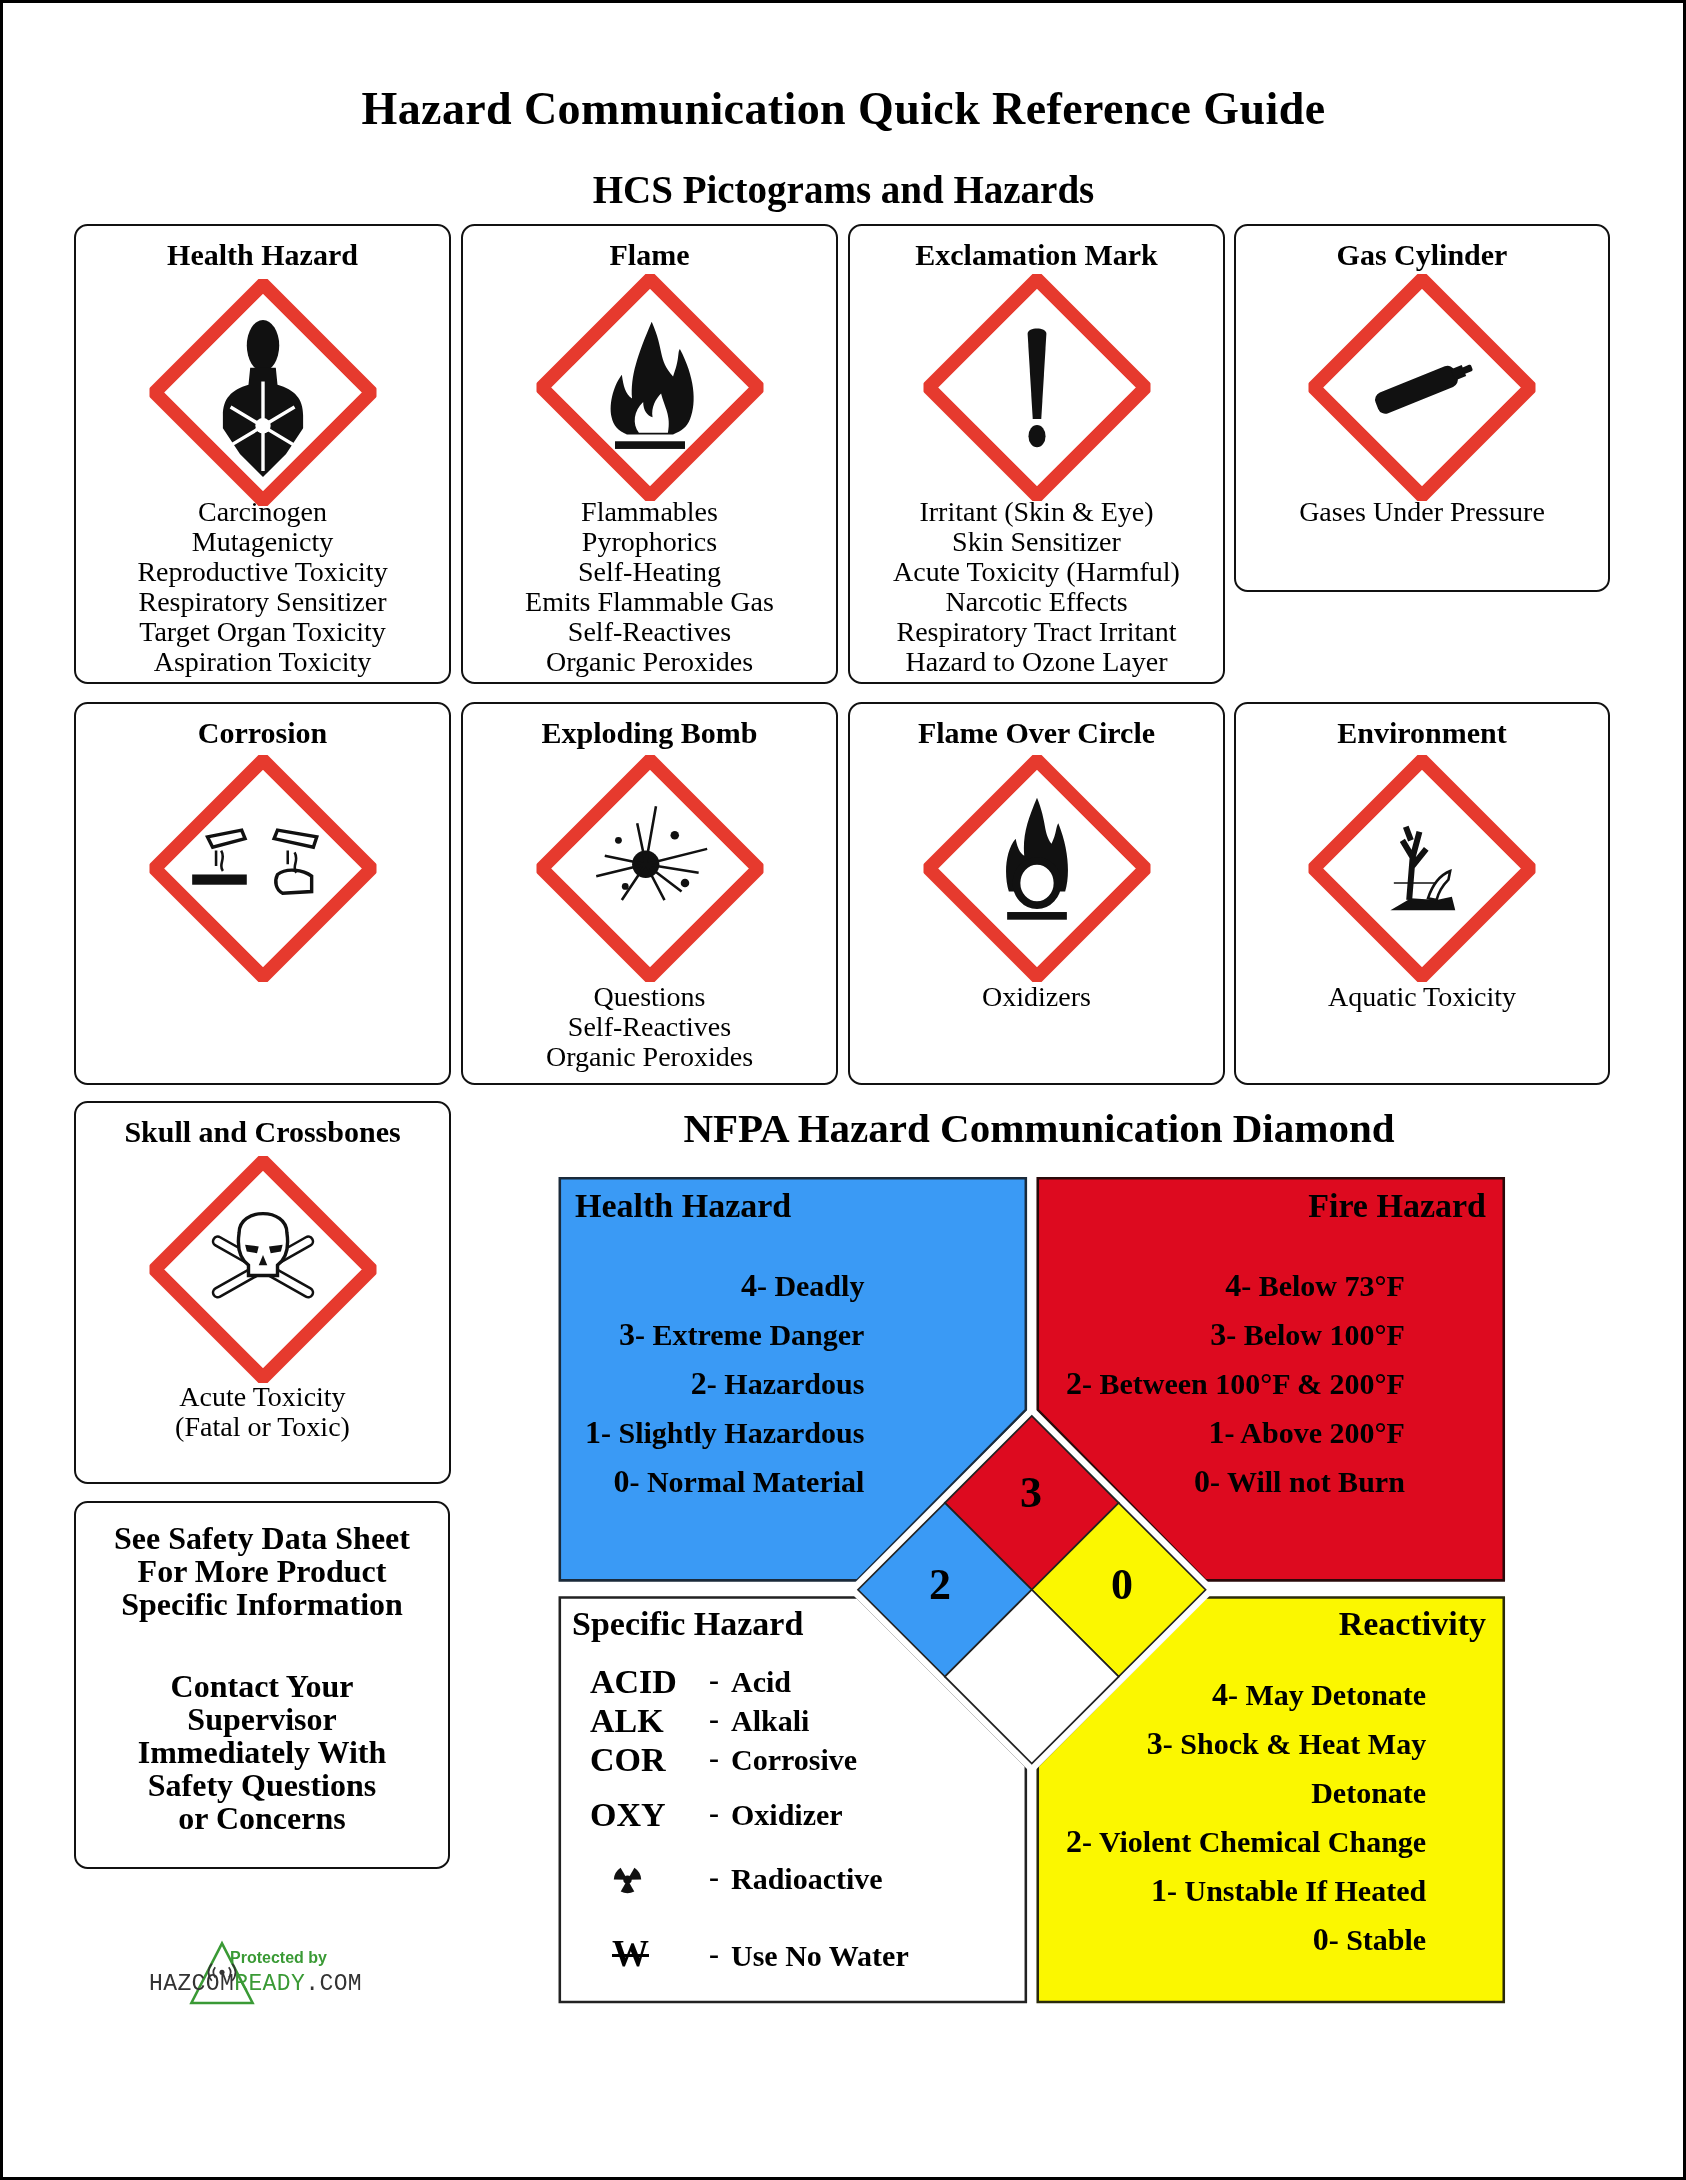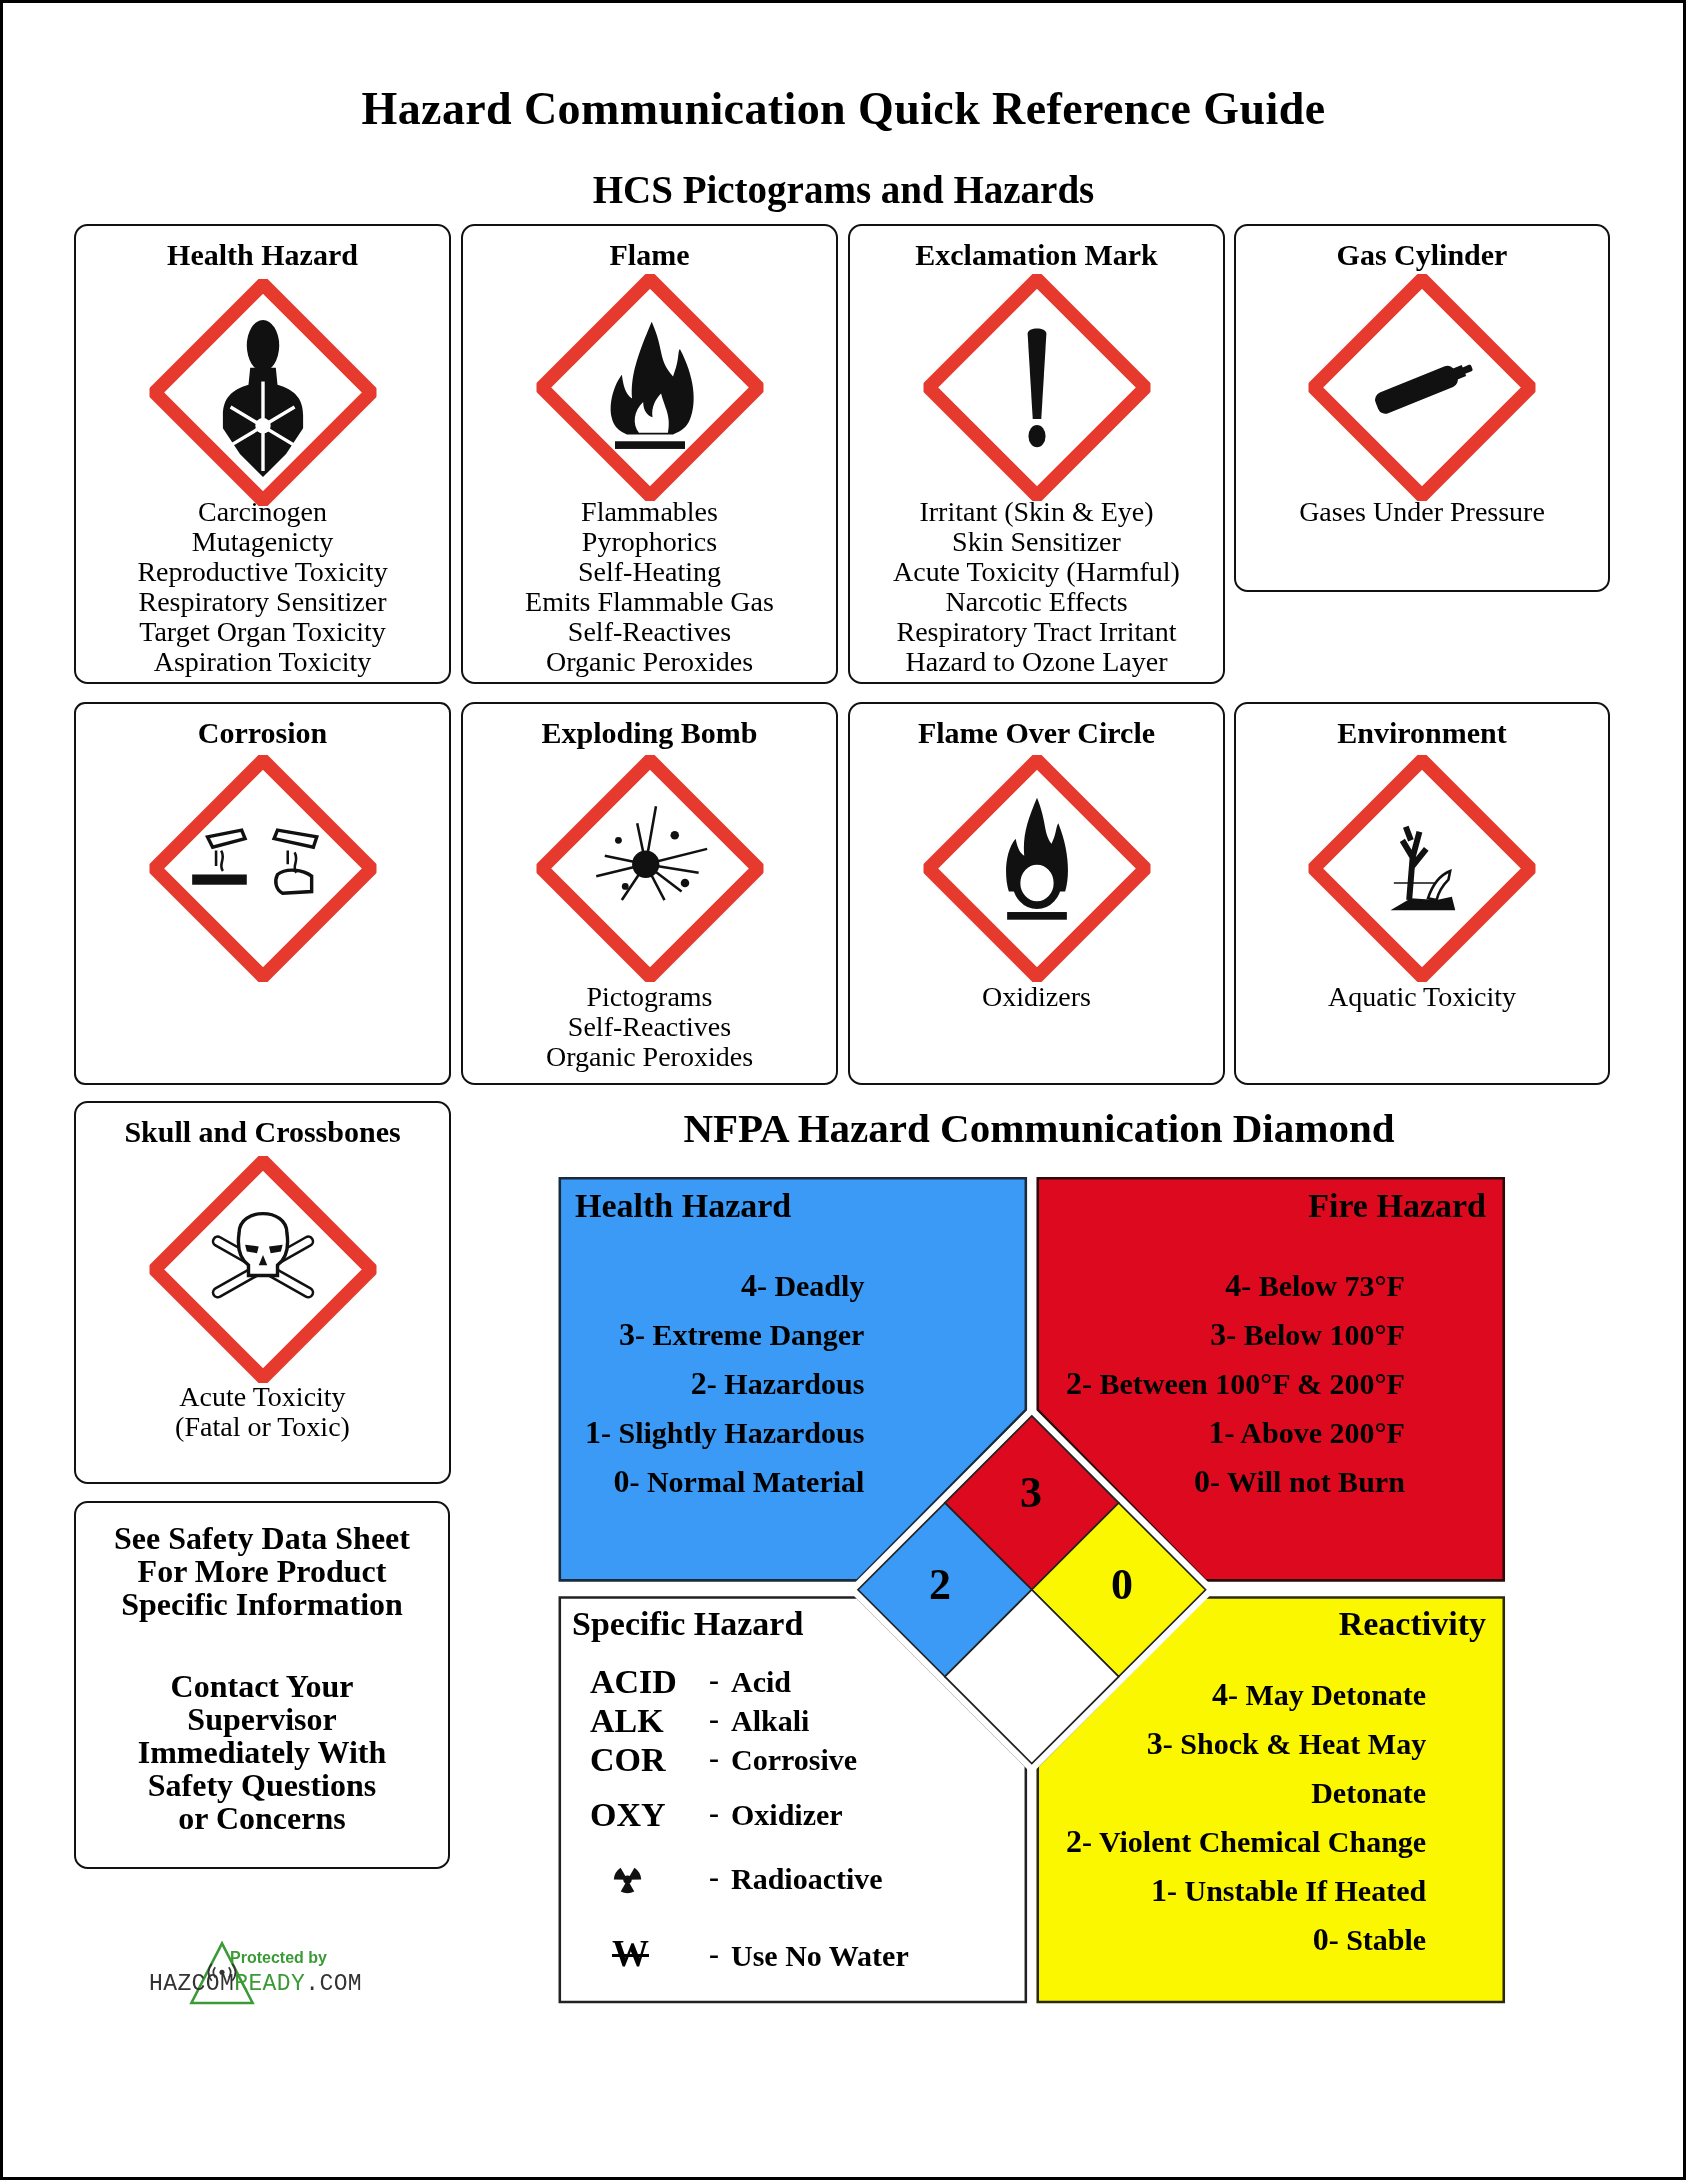--- a/index.html
+++ b/index.html
@@ -106,21 +106,21 @@
       <rect x="76" y="120" width="100" height="26" rx="9" fill="#111"></rect>
       <rect x="172" y="126" width="14" height="14" fill="#111"></rect>
       <rect x="184" y="129" width="12" height="8" rx="2" fill="#111"></rect>
     </g>
   </svg>
   <div class="desc" style="top:271px;">
     <div>Gases Under Pressure</div>
   </div>
 </div>
 
-<div class="card" style="left:74px;top:702px;width:377px;height:383px;border-radius:11px;">
+<div class="card" style="left:74px;top:702px;width:377px;height:383px;">
   <div class="ctitle">Corrosion</div>
   <svg class="picto" style="top:51px;" width="227" height="227" viewBox="0 0 266 266">
     <polygon points="133,6 260,133 133,260 6,133" fill="#fff" stroke="#e63a2e" stroke-width="16"></polygon>
     <rect x="50" y="140" width="64" height="12" fill="#111"></rect>
     <path d="M68,96 L108,88 L112,98 L74,108 Z" fill="none" stroke="#111" stroke-width="4"></path>
     <path d="M150,88 L196,96 L192,108 L146,98 Z" fill="none" stroke="#111" stroke-width="4"></path>
     <path d="M78,112 L78,130 M84,112 C90,122 80,128 86,136 M162,112 L162,128 M170,114 C176,124 166,130 172,138" stroke="#111" stroke-width="3" fill="none"></path>
     <path d="M150,140 C160,132 180,134 190,142 L190,160 L156,162 C148,158 146,148 150,140 Z" fill="none" stroke="#111" stroke-width="4"></path>
   </svg>
 </div>
@@ -130,21 +130,21 @@
   <svg class="picto" style="top:51px;" width="227" height="227" viewBox="0 0 266 266">
     <polygon points="133,6 260,133 133,260 6,133" fill="#fff" stroke="#e63a2e" stroke-width="16"></polygon>
     <circle cx="128" cy="128" r="16" fill="#111"></circle>
     <path d="M128,128 L140,60 M128,128 L200,110 M128,128 L70,142 M128,128 L100,170 M128,128 L170,160 M128,128 L118,80 M128,128 L190,138 M128,128 L80,118 M128,128 L150,170" stroke="#111" stroke-width="3"></path>
     <circle cx="162" cy="94" r="5" fill="#111"></circle>
       <circle cx="96" cy="100" r="4" fill="#111"></circle>
       <circle cx="174" cy="150" r="5" fill="#111"></circle>
       <circle cx="104" cy="154" r="4" fill="#111"></circle>
   </svg>
   <div class="desc" style="top:278px;">
-    <div>Pictograms</div>
+    <div>Questions</div>
     <div>Self-Reactives</div>
     <div>Organic Peroxides</div>
   </div>
 </div>
 
 <div class="card" style="left:848px;top:702px;width:377px;height:383px;">
   <div class="ctitle">Flame Over Circle</div>
   <svg class="picto" style="top:51px;" width="227" height="227" viewBox="0 0 266 266">
     <polygon points="133,6 260,133 133,260 6,133" fill="#fff" stroke="#e63a2e" stroke-width="16"></polygon>
     <path d="M133,50 C145,80 140,90 150,104 C156,92 155,84 158,80 C170,110 172,140 166,160 L100,160 C94,140 96,112 108,98 C110,108 112,114 118,118 C116,94 122,76 133,50 Z" fill="#111"></path>

